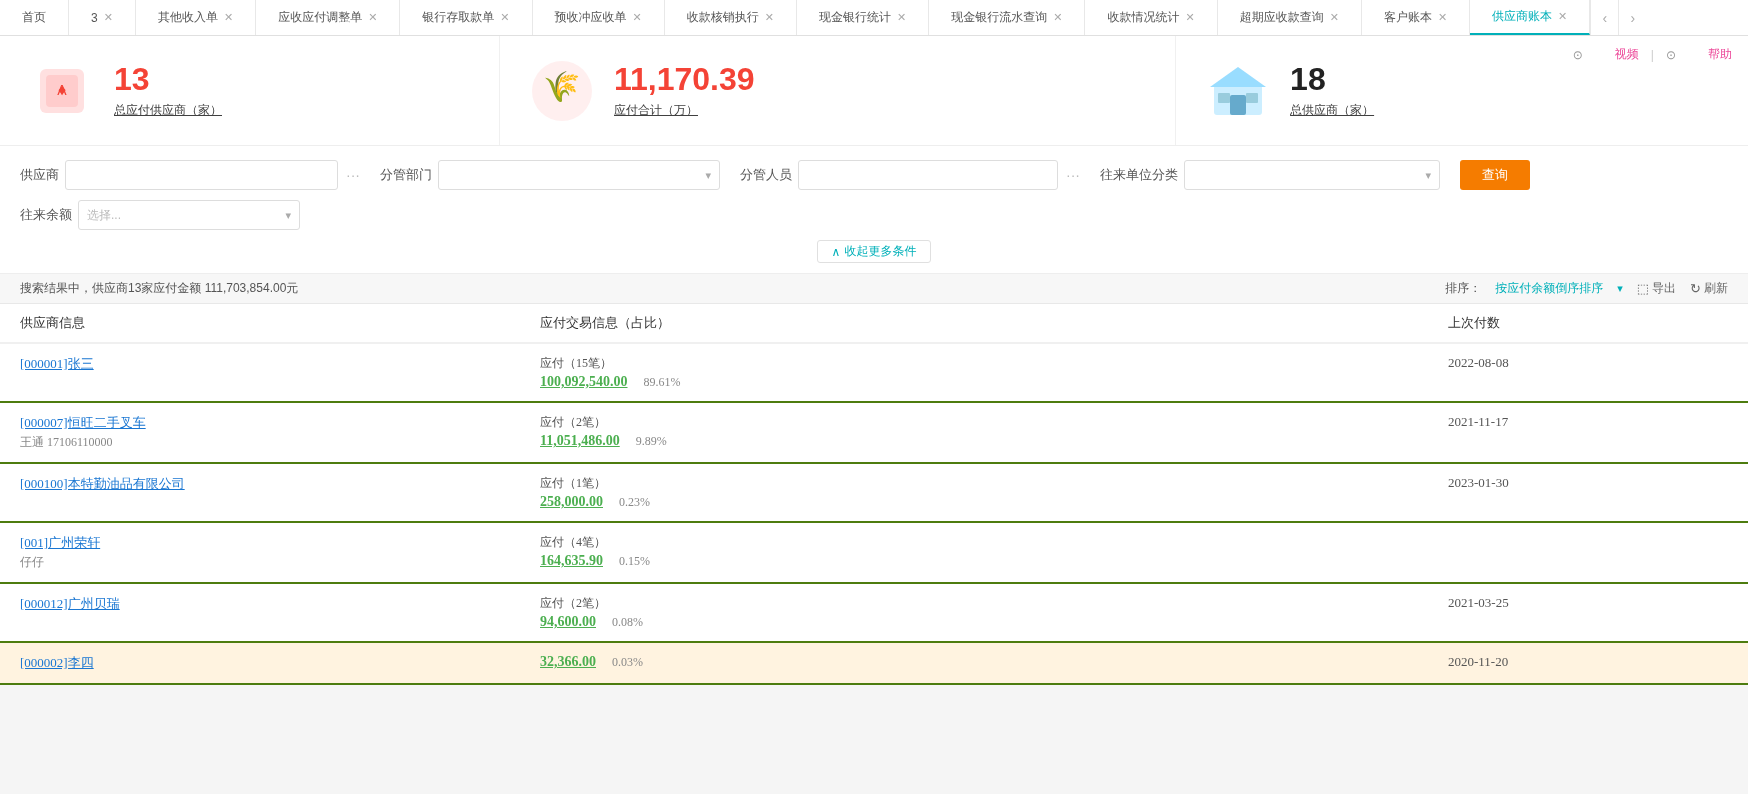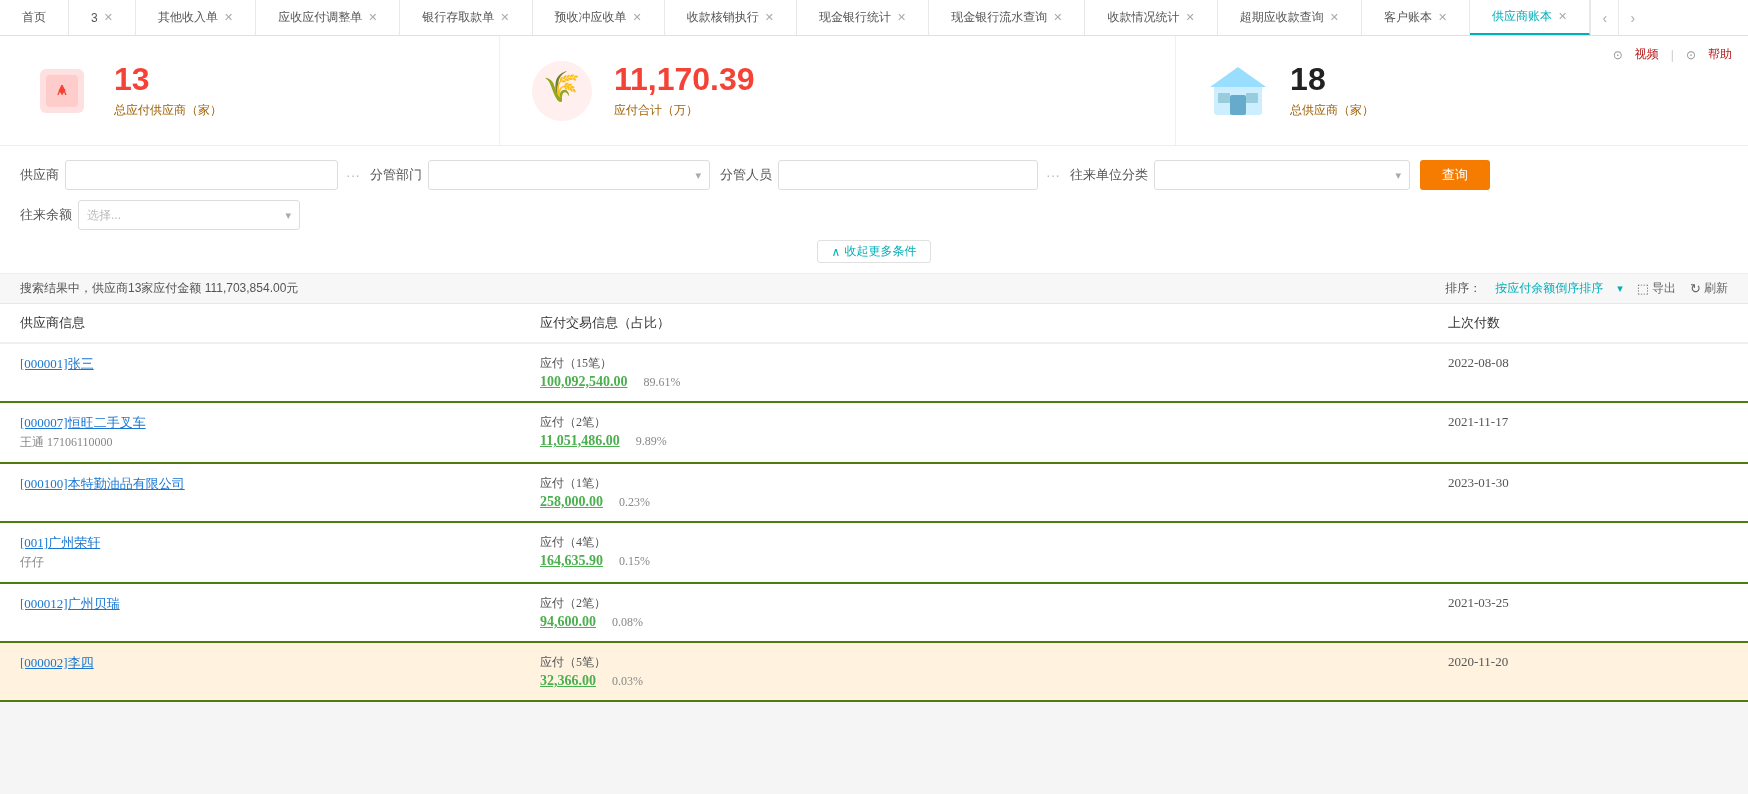--- a/index.html
+++ b/index.html
@@ -11,27 +11,27 @@
     .nav-tab.active { color: #00b0b9; border-bottom: 2px solid #00b0b9; }
     .nav-tab .close-x { margin-left: 6px; color: #aaa; font-size: 11px; cursor: pointer; }
     .nav-arrow { display: flex; align-items: center; justify-content: center; width: 28px; height: 100%; border-left: 1px solid #e8e8e8; cursor: pointer; color: #aaa; font-size: 14px; flex-shrink: 0; }
 
     
     .summary-bar { display: flex; align-items: stretch; background: #fff; border-bottom: 1px solid #eee; height: 110px; }
     .summary-card { display: flex; align-items: center; padding: 0 28px; flex: 1; border-right: 1px solid #f0f0f0; position: relative; }
     .summary-card:last-child { border-right: none; }
     .summary-icon { width: 68px; height: 68px; margin-right: 18px; display: flex; align-items: center; justify-content: center; flex-shrink: 0; }
     .summary-text .big-num { font-size: 32px; font-weight: bold; color: #f44336; line-height: 1.1; }
-    .summary-text .label { font-size: 12px; color: #a16207; margin-top: 4px; }
+    .summary-text .label { font-size: 12px; color: #404040; margin-top: 4px; text-decoration: underline; }
     .summary-card-right { position: absolute; top: 10px; right: 16px; display: flex; align-items: center; gap: 12px; font-size: 12px; color: #666; }
-    .summary-card-right .link { color: #b91c1c; cursor: pointer; }
+    .summary-card-right .link { color: #ec4899; cursor: pointer; margin-left: 20px; }
 
     
     .filter-area { background: #fff; padding: 14px 20px 10px; border-bottom: 1px solid #eee; }
-    .filter-row { display: flex; align-items: flex-end; gap: 10px; margin-bottom: 10px; flex-wrap: nowrap; }
+    .filter-row { display: flex; align-items: flex-end; gap: 20px; margin-bottom: 10px; flex-wrap: nowrap; }
     .filter-item { display: flex; align-items: center; gap: 6px; flex: 1; min-width: 0; }
     .filter-label { font-size: 13px; color: #555; white-space: nowrap; flex-shrink: 0; }
     .filter-input { flex: 1; height: 30px; border: 1px solid #ddd; border-radius: 3px; padding: 0 8px; font-size: 12px; color: #333; background: #fff; outline: none; }
     .filter-input::placeholder { color: #bbb; }
     .filter-select-wrap { flex: 1; display: flex; align-items: center; height: 30px; border: 1px solid #ddd; border-radius: 3px; padding: 0 8px; background: #fff; cursor: pointer; justify-content: space-between; min-width: 0; }
     .filter-select-wrap span { font-size: 12px; color: #bbb; }
     .filter-select-wrap .arrow { color: #aaa; font-size: 11px; }
     .filter-dots { color: #bbb; font-size: 14px; margin-left: 2px; cursor: pointer; }
     .search-btn { background: #f57c00; color: #fff; border: none; border-radius: 3px; padding: 0 22px; height: 30px; font-size: 13px; cursor: pointer; flex-shrink: 0; }
     .collapse-bar { display: flex; justify-content: center; margin-top: 4px; }
@@ -331,21 +331,20 @@
     <div>
       <span class="last-payment">2021-03-25</span>
     </div>
   </div>
 
   <div class="table-row highlighted" style="background:#fff3e0;">
     <div>
       <div class="supplier-link">[000002]李四</div>
     </div>
     <div>
-      <div class="payable-label">应付（5笔）</div>
       <div class="payable-info">
         <span class="payable-amount">32,366.00</span>
         <span class="payable-pct">0.03%</span>
       </div>
     </div>
     <div>
       <span class="last-payment">2020-11-20</span>
     </div>
   </div>
 </div>

